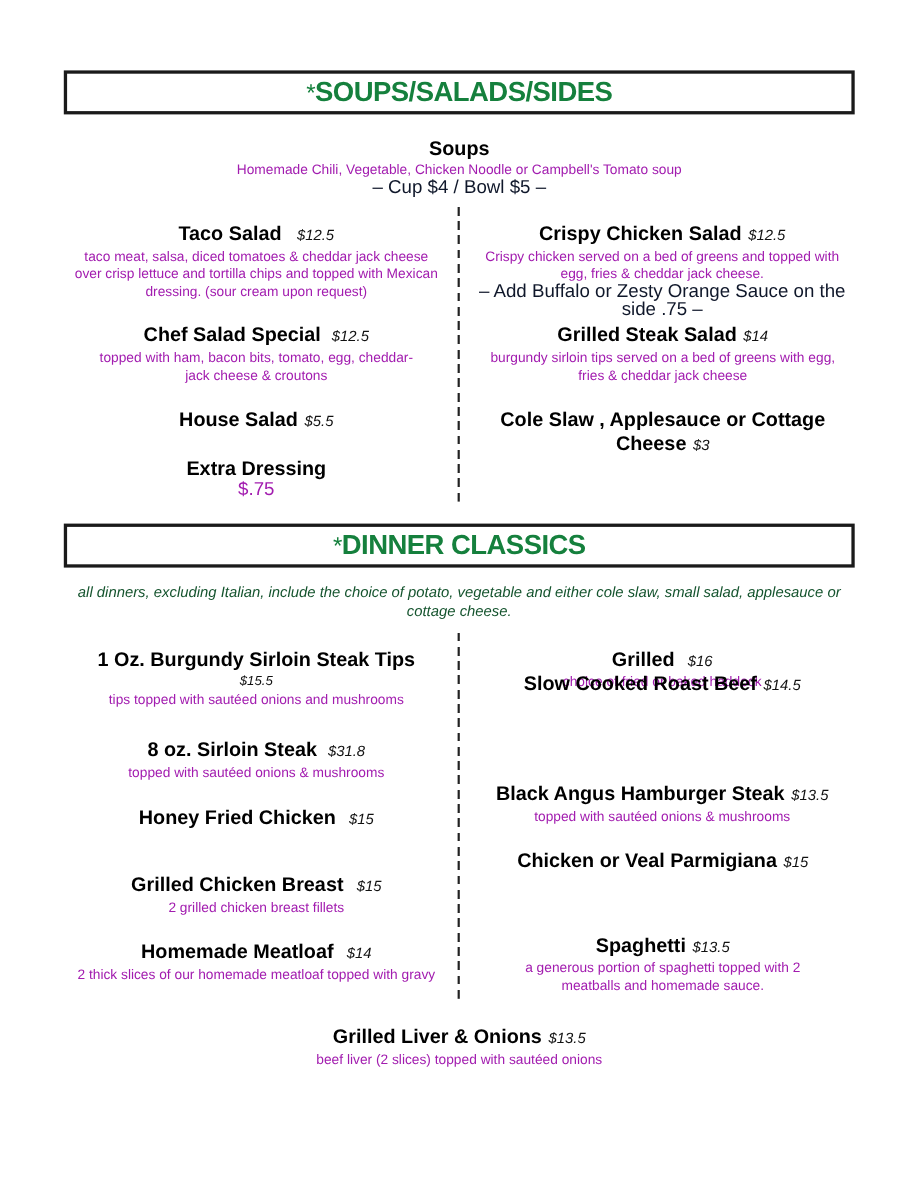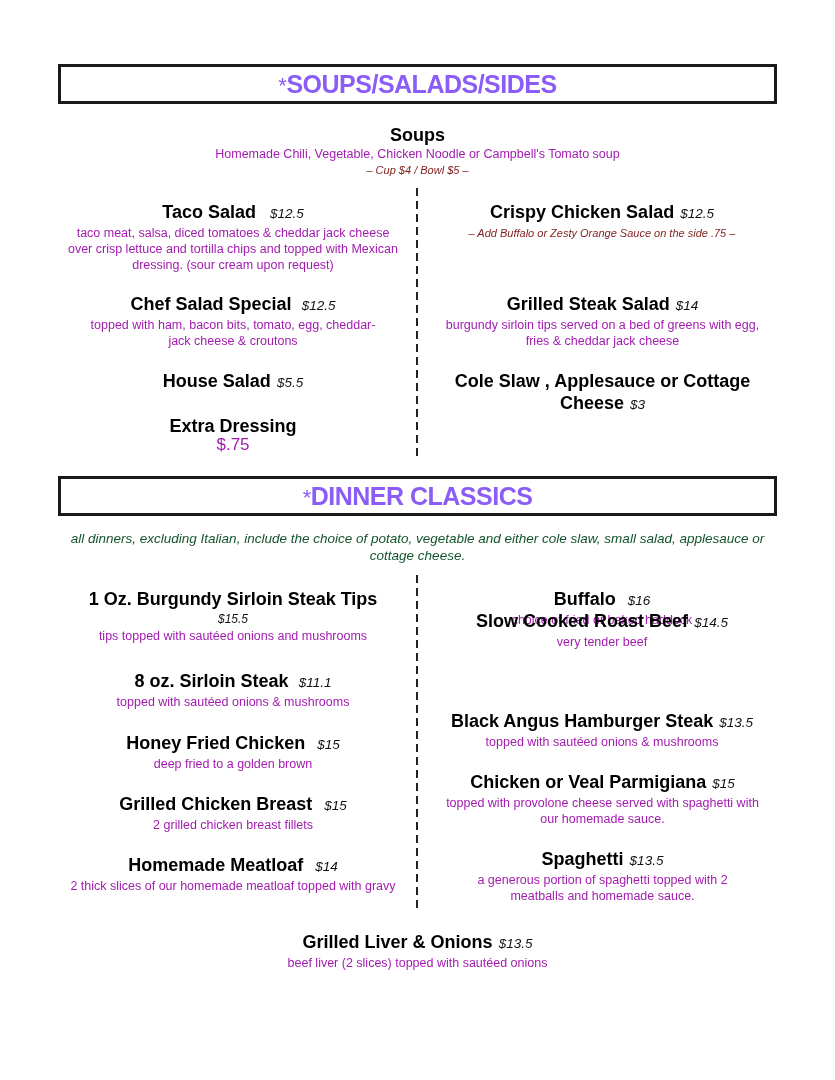--- a/index.html
+++ b/index.html
@@ -5,31 +5,31 @@
   * { box-sizing: border-box; margin: 0; padding: 0; }
   html, body { width: 835px; height: 1080px; background: #ffffff; }
   body { font-family: "Liberation Sans", "DejaVu Sans", sans-serif; color: #111; position: relative; overflow: hidden; }
 
   .section-box {
     position: absolute; left: 58px; width: 719px; height: 40px;
     border: 3px solid #1a1a1a; display: flex; align-items: center; justify-content: center;
   }
   .section-title {
     font-family: "Liberation Sans", sans-serif; font-weight: bold; font-size: 25px;
-    letter-spacing: -0.5px; color: #8b5cf6;
+    letter-spacing: -0.5px; color: #15803d;
   }
   .section-title .star { font-weight: normal; font-size: 22px; }
 
   .center-block { position: absolute; left: 0; width: 835px; text-align: center; }
 
   .item { position: absolute; text-align: center; }
   .item-name { font-weight: bold; font-size: 18px; color: #000; line-height: 22px; }
   .item-price { font-style: italic; font-size: 13.5px; font-weight: normal; margin-left: 6px; color: #111; }
   .item-desc { font-size: 12.5px; line-height: 16px; color: #a21caf; }
-  .item-note { font-size: 11px; line-height: 16px; color: #7f1d1d; font-style: italic; }
+  .item-note { font-size: 17px; line-height: 16px; color: #0f172a; }
   .price-line { font-style: italic; font-size: 12px; line-height: 18px; color: #111; }
 
   .divider {
     position: absolute; left: 416px; width: 2px;
     background: repeating-linear-gradient(to bottom, #222 0, #222 8px, transparent 8px, transparent 13px);
   }
 
   .intro { font-style: italic; font-size: 13.5px; line-height: 17px; color: #14532d; }
 </style>
 </head>
@@ -61,20 +61,21 @@
   <div class="item-name"><span>House Salad</span><span class="item-price">$5.5</span></div>
 </div>
 
 <div class="item" style="left:65px; width:336px; top:415px;">
   <div class="item-name">Extra Dressing</div>
   <div class="item-desc" style="font-size:17px;">$.75</div>
 </div>
 
 <div class="item" style="left:432px; width:340px; top:201px;">
   <div class="item-name"><span>Crispy Chicken Salad</span><span class="item-price">$12.5</span></div>
+  <div class="item-desc">Crispy chicken served on a bed of greens and topped with egg, fries &amp; cheddar jack cheese.</div>
   <div class="item-note">– Add Buffalo or Zesty Orange Sauce on the side .75 –</div>
 </div>
 
 <div class="item" style="left:440px; width:325px; top:293px;">
   <div class="item-name"><span>Grilled Steak Salad</span><span class="item-price">$14</span></div>
   <div class="item-desc">burgundy sirloin tips served on a bed of greens with egg, fries &amp; cheddar jack cheese</div>
 </div>
 
 <div class="item" style="left:445px; width:315px; top:370px;">
   <div class="item-name"><span>Cole Slaw , Applesauce or Cottage Cheese</span><span class="item-price">$3</span></div>
@@ -90,57 +91,54 @@
 
 <div class="divider" style="top:575px; height:333px;"></div>
 
 <div class="item" style="left:65px; width:336px; top:588px;">
   <div class="item-name">1 Oz. Burgundy Sirloin Steak Tips</div>
   <div class="price-line">$15.5</div>
   <div class="item-desc">tips topped with sautéed onions and mushrooms</div>
 </div>
 
 <div class="item" style="left:65px; width:336px; top:670px;">
-  <div class="item-name"><span>8 oz. Sirloin Steak</span><span class="item-price" style="margin-left:10px;">$11.1</span></div>
+  <div class="item-name"><span>8 oz. Sirloin Steak</span><span class="item-price" style="margin-left:10px;">$31.8</span></div>
   <div class="item-desc">topped with sautéed onions &amp; mushrooms</div>
 </div>
 
 <div class="item" style="left:65px; width:336px; top:732px;">
   <div class="item-name"><span>Honey Fried Chicken</span><span class="item-price" style="margin-left:12px;">$15</span></div>
-  <div class="item-desc">deep fried to a golden brown</div>
 </div>
 
 <div class="item" style="left:65px; width:336px; top:793px;">
   <div class="item-name"><span>Grilled Chicken Breast</span><span class="item-price" style="margin-left:12px;">$15</span></div>
   <div class="item-desc">2 grilled chicken breast fillets</div>
 </div>
 
 <div class="item" style="left:65px; width:336px; top:854px;">
   <div class="item-name"><span>Homemade Meatloaf</span><span class="item-price" style="margin-left:12px;">$14</span></div>
   <div class="item-desc">2 thick slices of our homemade meatloaf topped with gravy</div>
 </div>
 
 <div class="item" style="left:432px; width:340px; top:588px;">
-  <div class="item-name"><span>Buffalo</span><span class="item-price" style="margin-left:12px;">$16</span></div>
+  <div class="item-name"><span>Grilled</span><span class="item-price" style="margin-left:12px;">$16</span></div>
   <div class="item-desc">choice of fried or baked haddock</div>
 </div>
 
 <div class="item" style="left:432px; width:340px; top:610px;">
   <div class="item-name"><span>Slow Cooked Roast Beef</span><span class="item-price">$14.5</span></div>
-  <div class="item-desc">very tender beef</div>
 </div>
 
 <div class="item" style="left:432px; width:340px; top:710px;">
   <div class="item-name"><span>Black Angus Hamburger Steak</span><span class="item-price">$13.5</span></div>
   <div class="item-desc">topped with sautéed onions &amp; mushrooms</div>
 </div>
 
 <div class="item" style="left:440px; width:325px; top:771px;">
   <div class="item-name"><span>Chicken or Veal Parmigiana</span><span class="item-price">$15</span></div>
-  <div class="item-desc">topped with provolone cheese served with spaghetti with our homemade sauce.</div>
 </div>
 
 <div class="item" style="left:455px; width:295px; top:848px;">
   <div class="item-name"><span>Spaghetti</span><span class="item-price">$13.5</span></div>
   <div class="item-desc">a generous portion of spaghetti topped with 2 meatballs and homemade sauce.</div>
 </div>
 
 <div class="center-block" style="top:931px;">
   <div class="item-name"><span>Grilled Liver &amp; Onions</span><span class="item-price">$13.5</span></div>
   <div class="item-desc">beef liver (2 slices) topped with sautéed onions</div>

